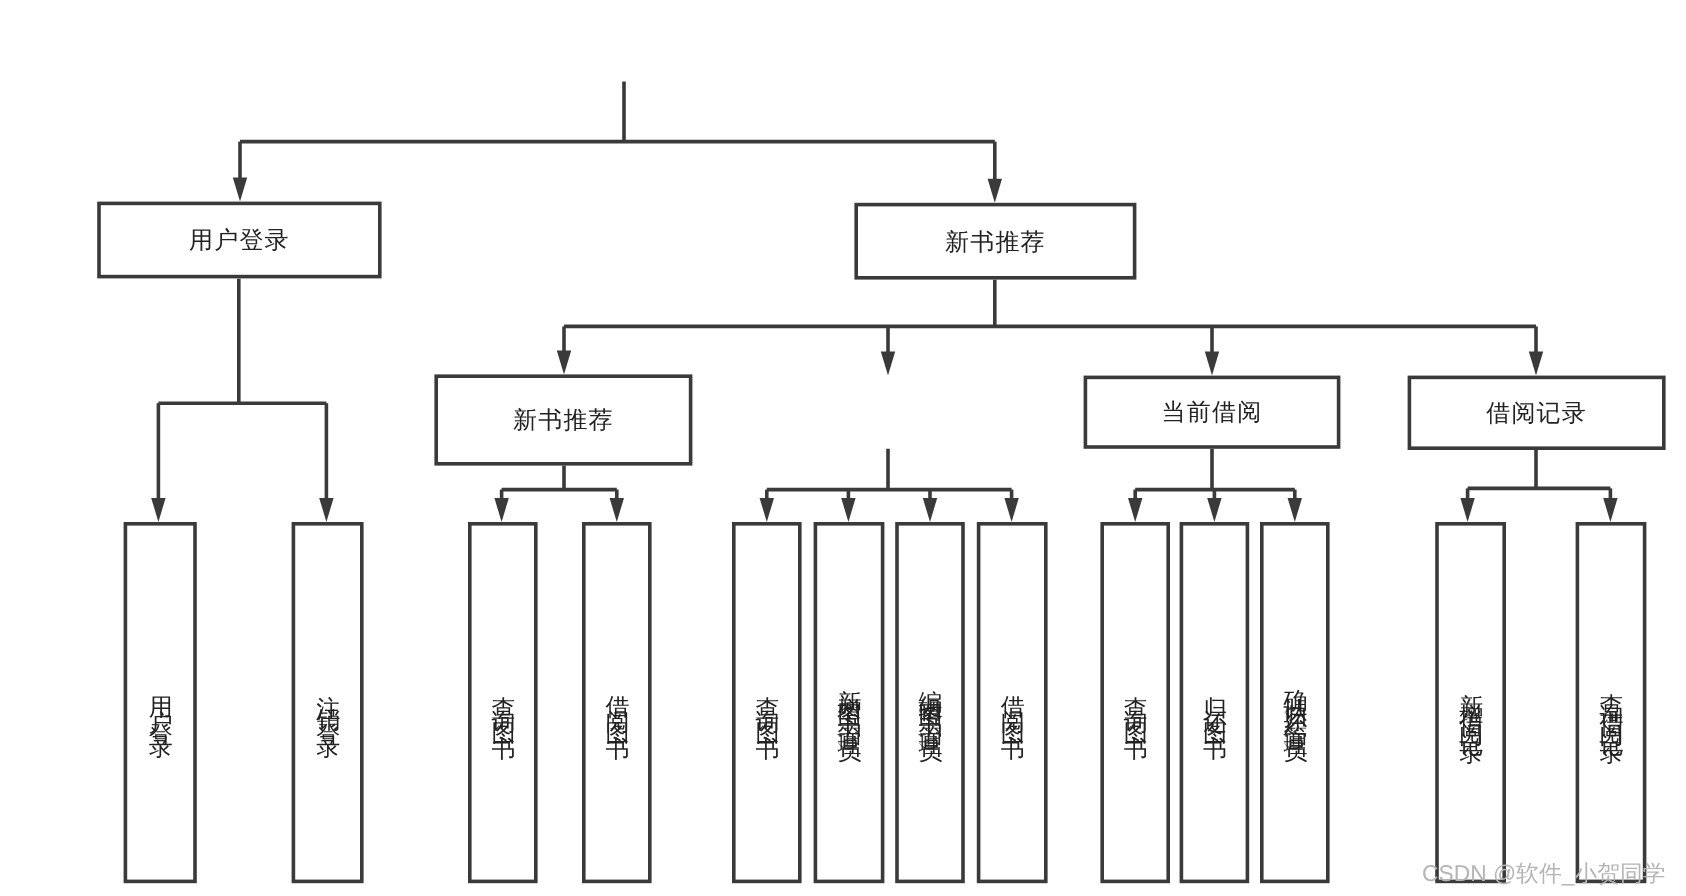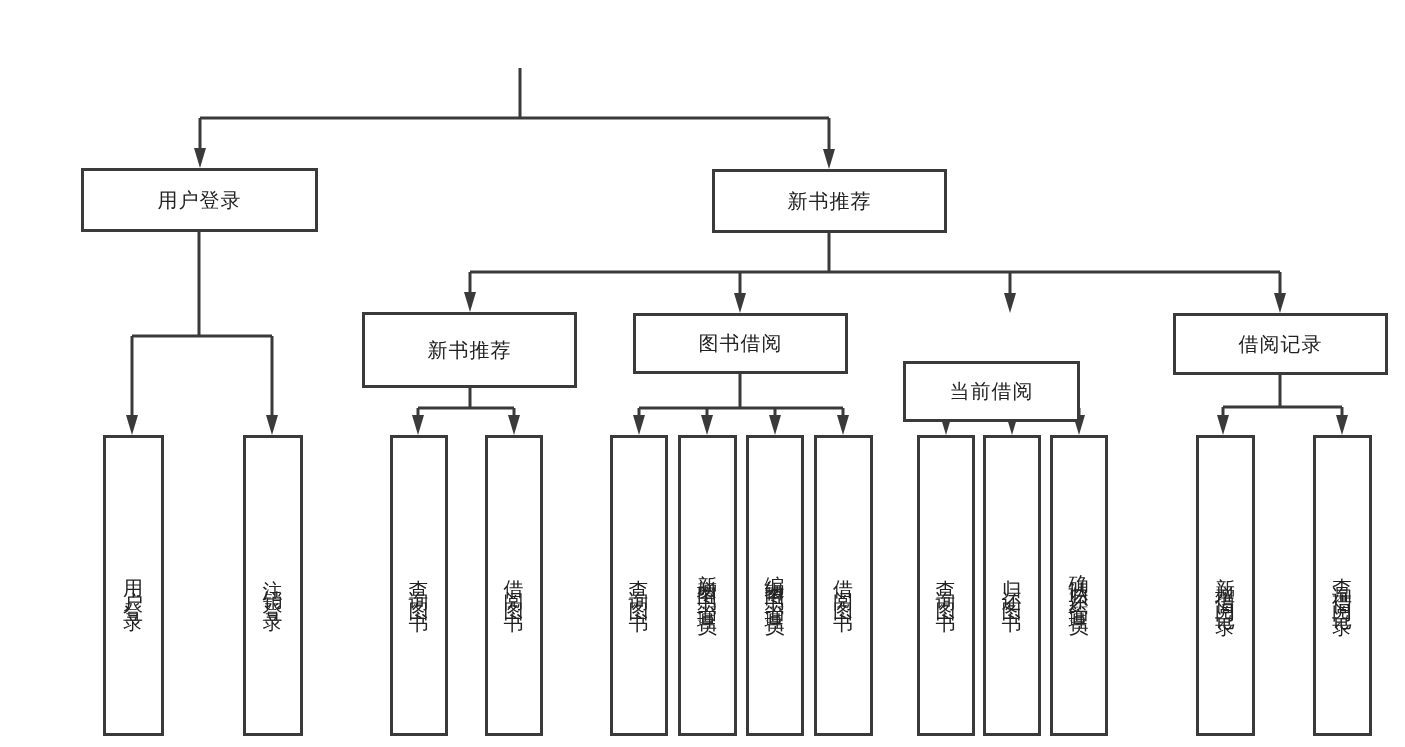--- a/index.html
+++ b/index.html
@@ -111,36 +111,36 @@
       <path d="M1223,407 V417" marker-end="url(#arrow)"></path>
       <path d="M1342,407 V417" marker-end="url(#arrow)"></path>
     </g>
   </svg>
 
 
   <div class="node" style="left:81px; top:168px; width:237px; height:64px;">用户登录</div>
   <div class="node" style="left:712px; top:169px; width:235px; height:64px;">新书推荐</div>
 
   <div class="node" style="left:362px; top:312px; width:215px; height:76px;">新书推荐</div>
-  <div class="node" style="left:633px; top:313px; width:215px; height:61px;">图书借阅</div>
-  <div class="node" style="left:903px; top:313px; width:177px; height:61px;margin-top:48px;">当前借阅</div>
+  <div class="node" style="left:903px; top:313px; width:214px; height:61px;">当前借阅</div>
   <div class="node" style="left:1173px; top:313px; width:215px; height:62px;">借阅记录</div>
 
   <div class="leaf" style="left:103px; width:61px;">用户登录</div>
   <div class="leaf" style="left:243px; width:60px;">注销登录</div>
 
   <div class="leaf" style="left:390px; width:58px;">查询图书</div>
   <div class="leaf" style="left:485px; width:58px;">借阅图书</div>
 
   <div class="leaf" style="left:610px; width:58px;">查询图书</div>
   <div class="leaf" style="left:678px; width:59px; letter-spacing:6px;">新增图书（管理员）</div>
   <div class="leaf" style="left:746px; width:58px; letter-spacing:6px;">编辑图书（管理员）</div>
   <div class="leaf" style="left:814px; width:59px;">借阅图书</div>
 
   <div class="leaf" style="left:917px; width:58px;">查询图书</div>
   <div class="leaf" style="left:983px; width:58px;">归还图书</div>
   <div class="leaf" style="left:1050px; width:58px; letter-spacing:6px;">确认归还（管理员）</div>
 
   <div class="leaf" style="left:1196px; width:59px; letter-spacing:8px;">新增借阅记录</div>
   <div class="leaf" style="left:1313px; width:59px; letter-spacing:8px;">查询借阅记录</div>
 
+  <div class="watermark">CSDN @软件_小贺同学</div>
 
 </div>
 
 </body></html>

